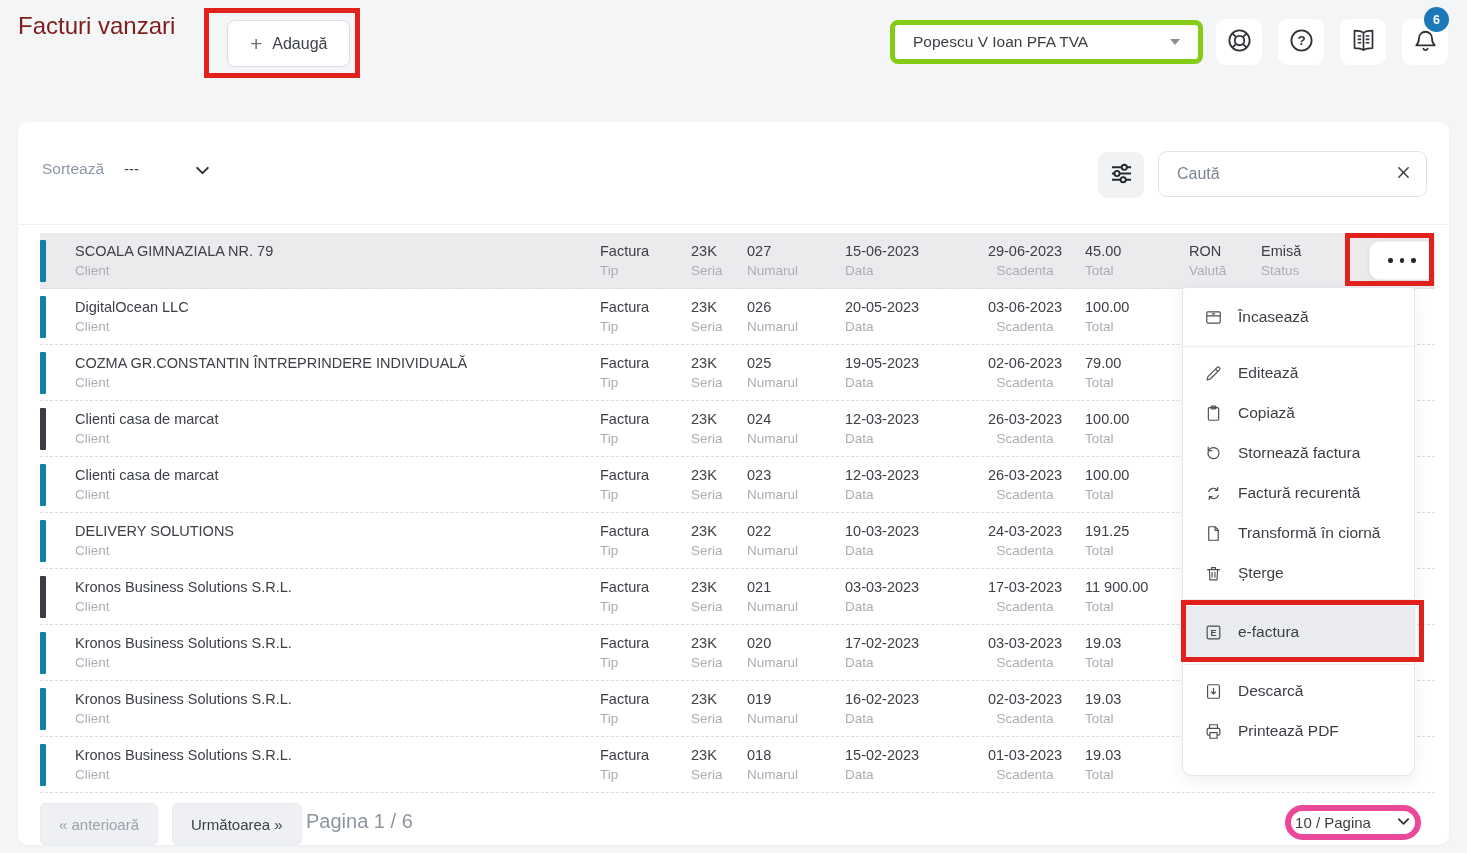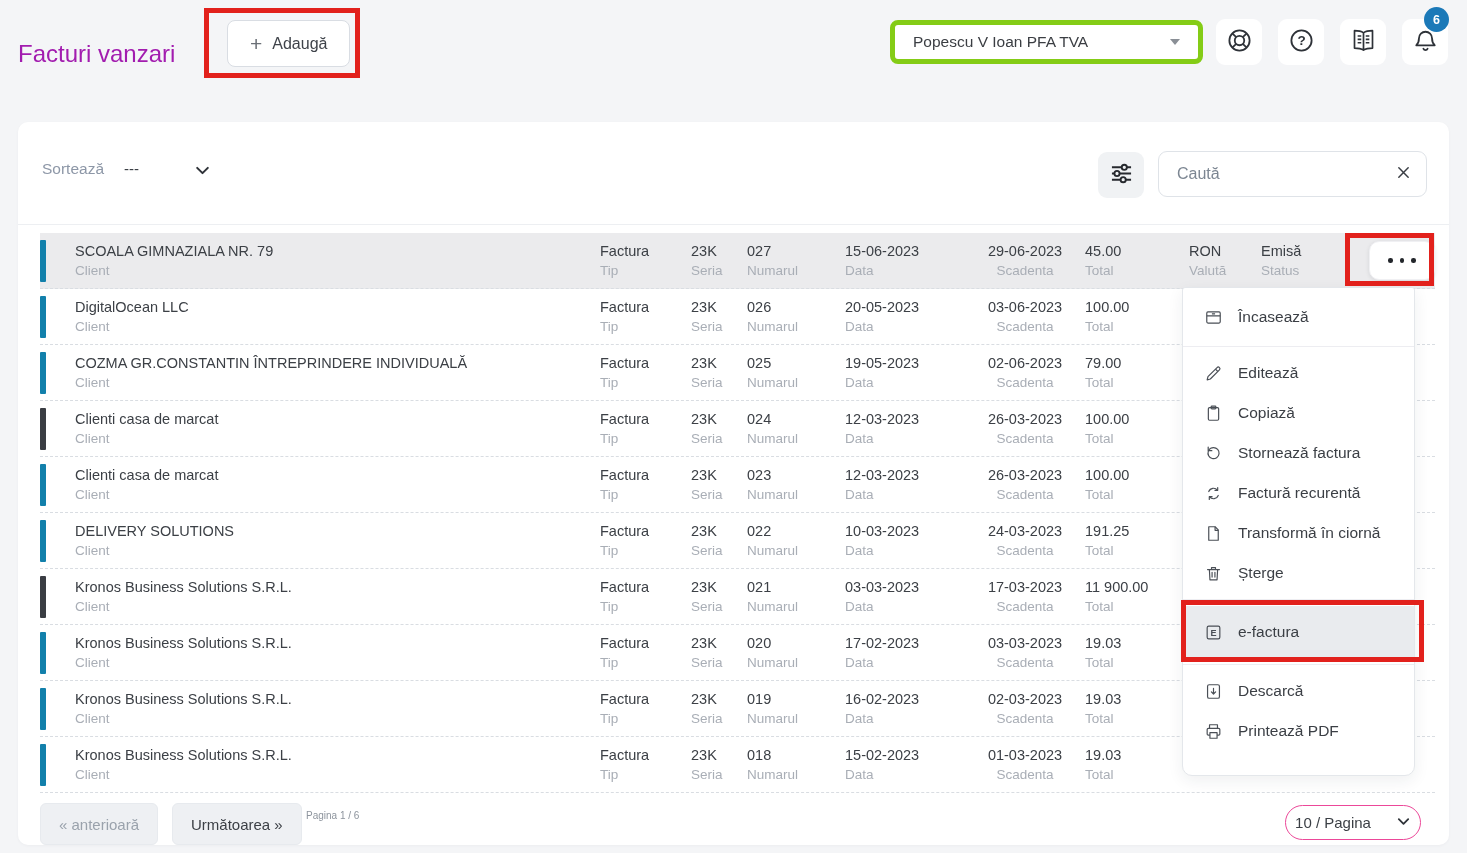--- a/index.html
+++ b/index.html
@@ -5,21 +5,21 @@
   * { box-sizing: border-box; margin: 0; padding: 0; }
   html,body { width:1467px; height:853px; }
   body {
     position: relative;
     background: #f4f5f7;
     font-family: "Liberation Sans", sans-serif;
     color: #3c4046;
     overflow: hidden;
   }
   
-  .page-title { position:absolute; left:18px; top:40px; font-size:24px; color:#a21caf; }
+  .page-title { position:absolute; left:18px; top:12px; font-size:24px; color:#7f1d1d; }
   .btn-add {
     position:absolute; left:227px; top:20px; height:47px; padding:0 22px;
     background:#fff; border:1px solid #d9dde3; border-radius:8px;
     display:flex; align-items:center; gap:10px; font-size:16px; color:#3f434a; cursor:pointer;
   }
   .btn-add .plus { font-size:21px; font-weight:300; color:#6b7077; line-height:1; }
   .company {
     position:absolute; left:890px; top:20px; width:313px; height:44px;
     background:#fff; border:5px solid #84cc16; border-radius:8px;
     display:flex; align-items:center; padding:0 18px; font-size:15.5px; color:#3b3e43; cursor:pointer;
@@ -75,24 +75,24 @@
     box-shadow:0 1px 4px rgba(20,25,35,.10); display:flex; align-items:center; justify-content:center; gap:7px; cursor:pointer;
   }
   .dot { width:4.5px; height:4.5px; border-radius:50%; background:#23262b; }
   
   .pg-btn {
     position:absolute; top:681px; height:42px; padding:0 18px; border-radius:6px;
     background:#eef0f3; border:1px solid #e7eaee; font-size:15px; display:flex; align-items:center; cursor:pointer;
   }
   .pg-prev { left:22px; color:#9aa2ac; }
   .pg-next { left:154px; color:#3c4046; }
-  .pg-info { position:absolute; left:288px; top:688px; font-size:10px; color:#8d949d; }
+  .pg-info { position:absolute; left:288px; top:688px; font-size:20px; color:#8d949d; }
   .per-page {
     position:absolute; left:1267px; top:683px; width:136px; height:35px;
-    background:#fff; border:1px solid #ec4899; border-radius:18px;
+    background:#fff; border:6px solid #ec4899; border-radius:18px;
     display:flex; align-items:center; justify-content:center; gap:25px;
     font-size:15px; color:#3b3f45; cursor:pointer;
   }
   
   .menu {
     position:absolute; left:1182px; top:287px; width:233px; z-index:20;
     background:#fff; border:1px solid #e4e7eb; border-radius:3px 3px 10px 10px;
     box-shadow:0 5px 16px rgba(30,40,60,.07); padding:6px 0 24px;
   }
   .menu-item {

